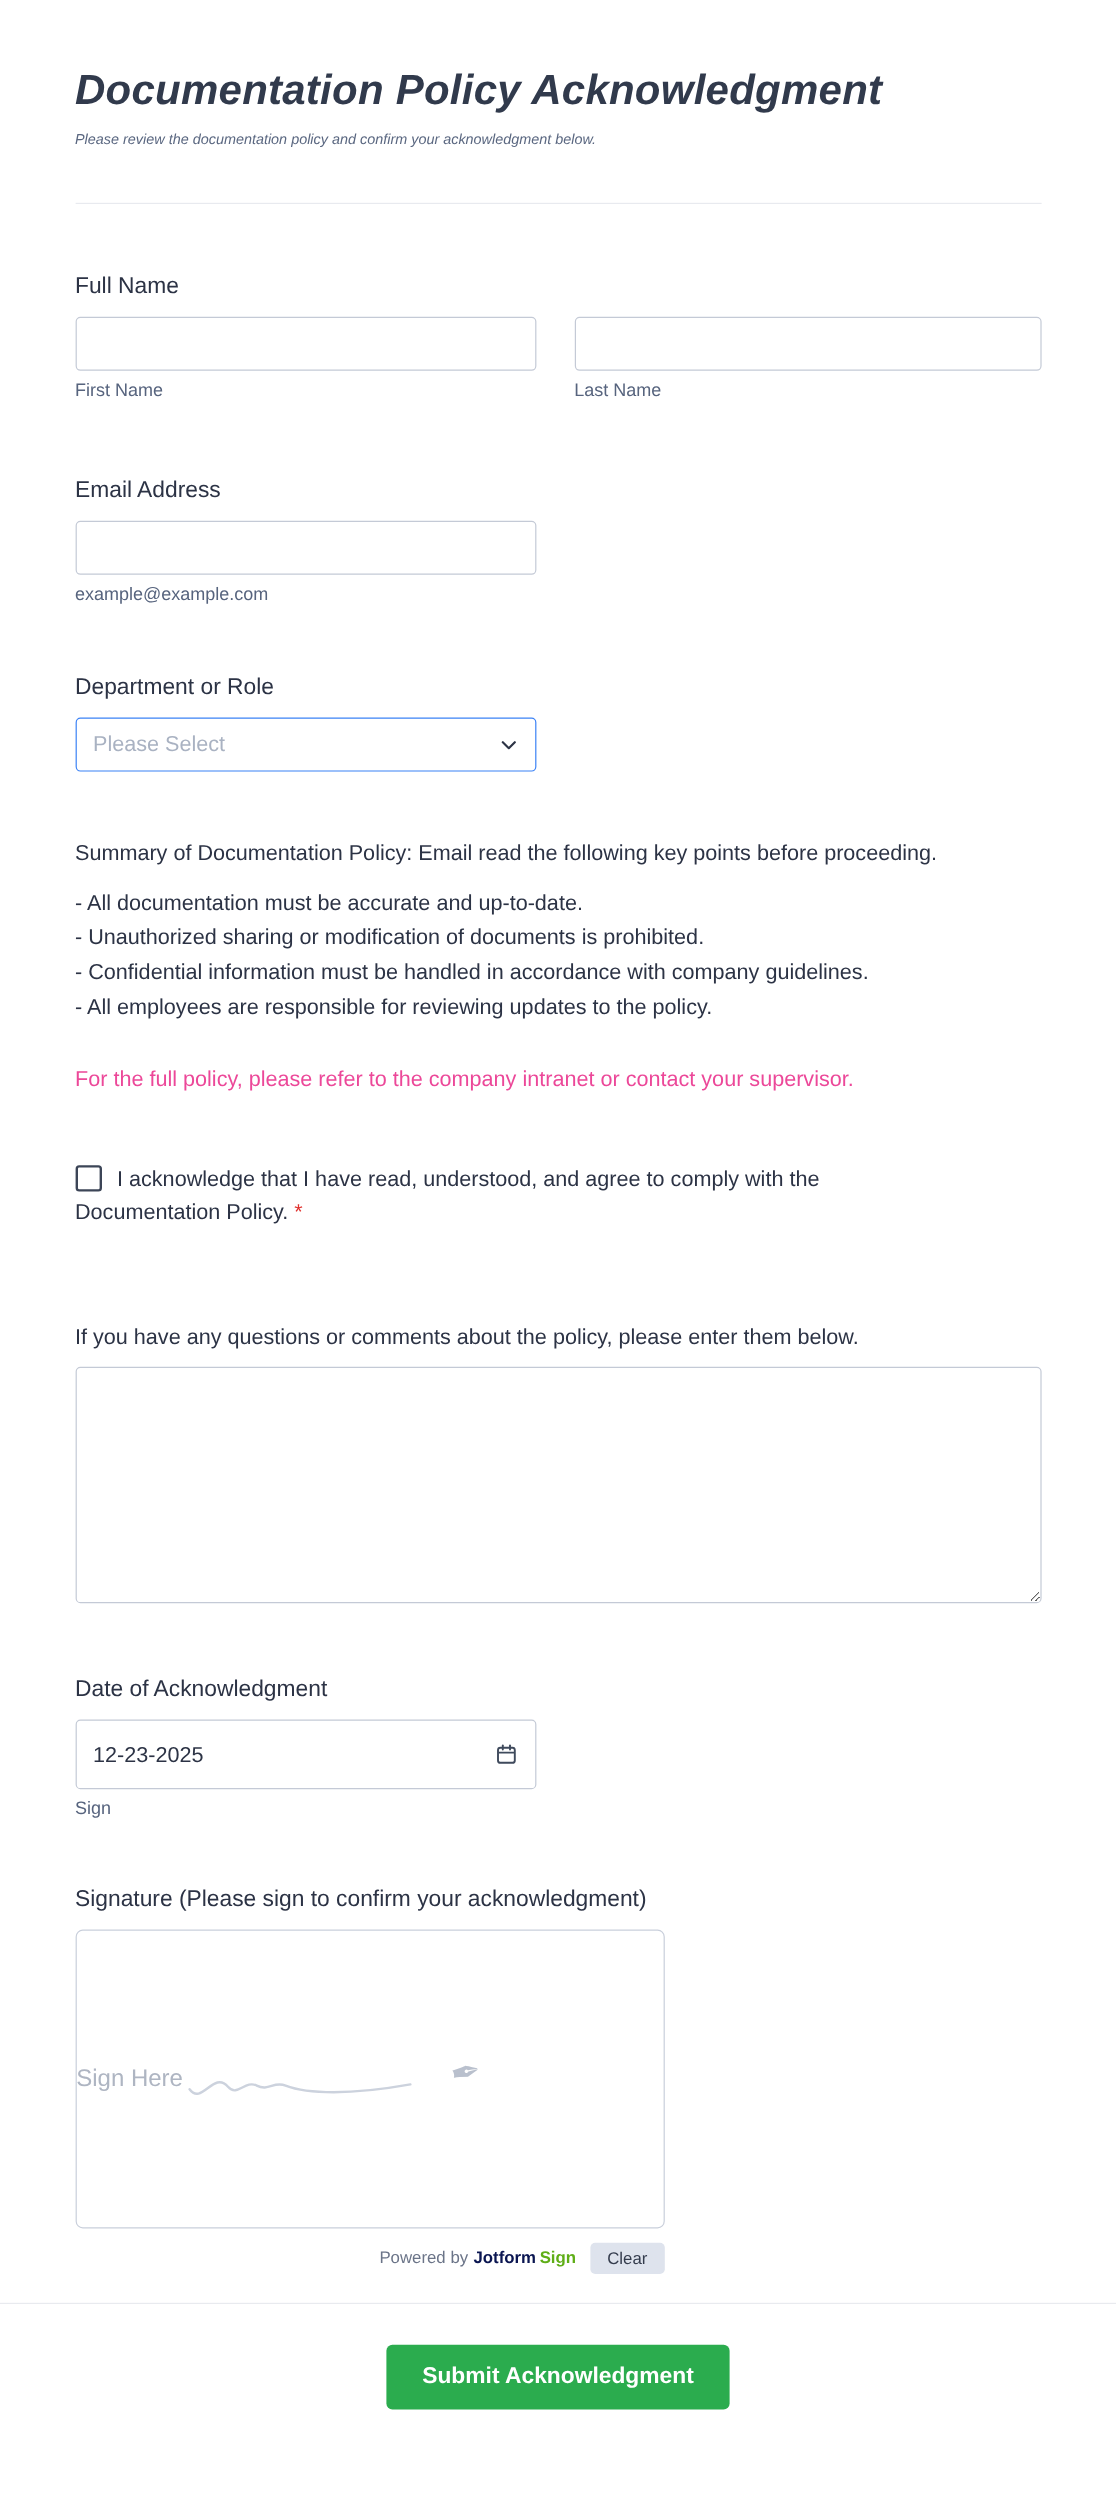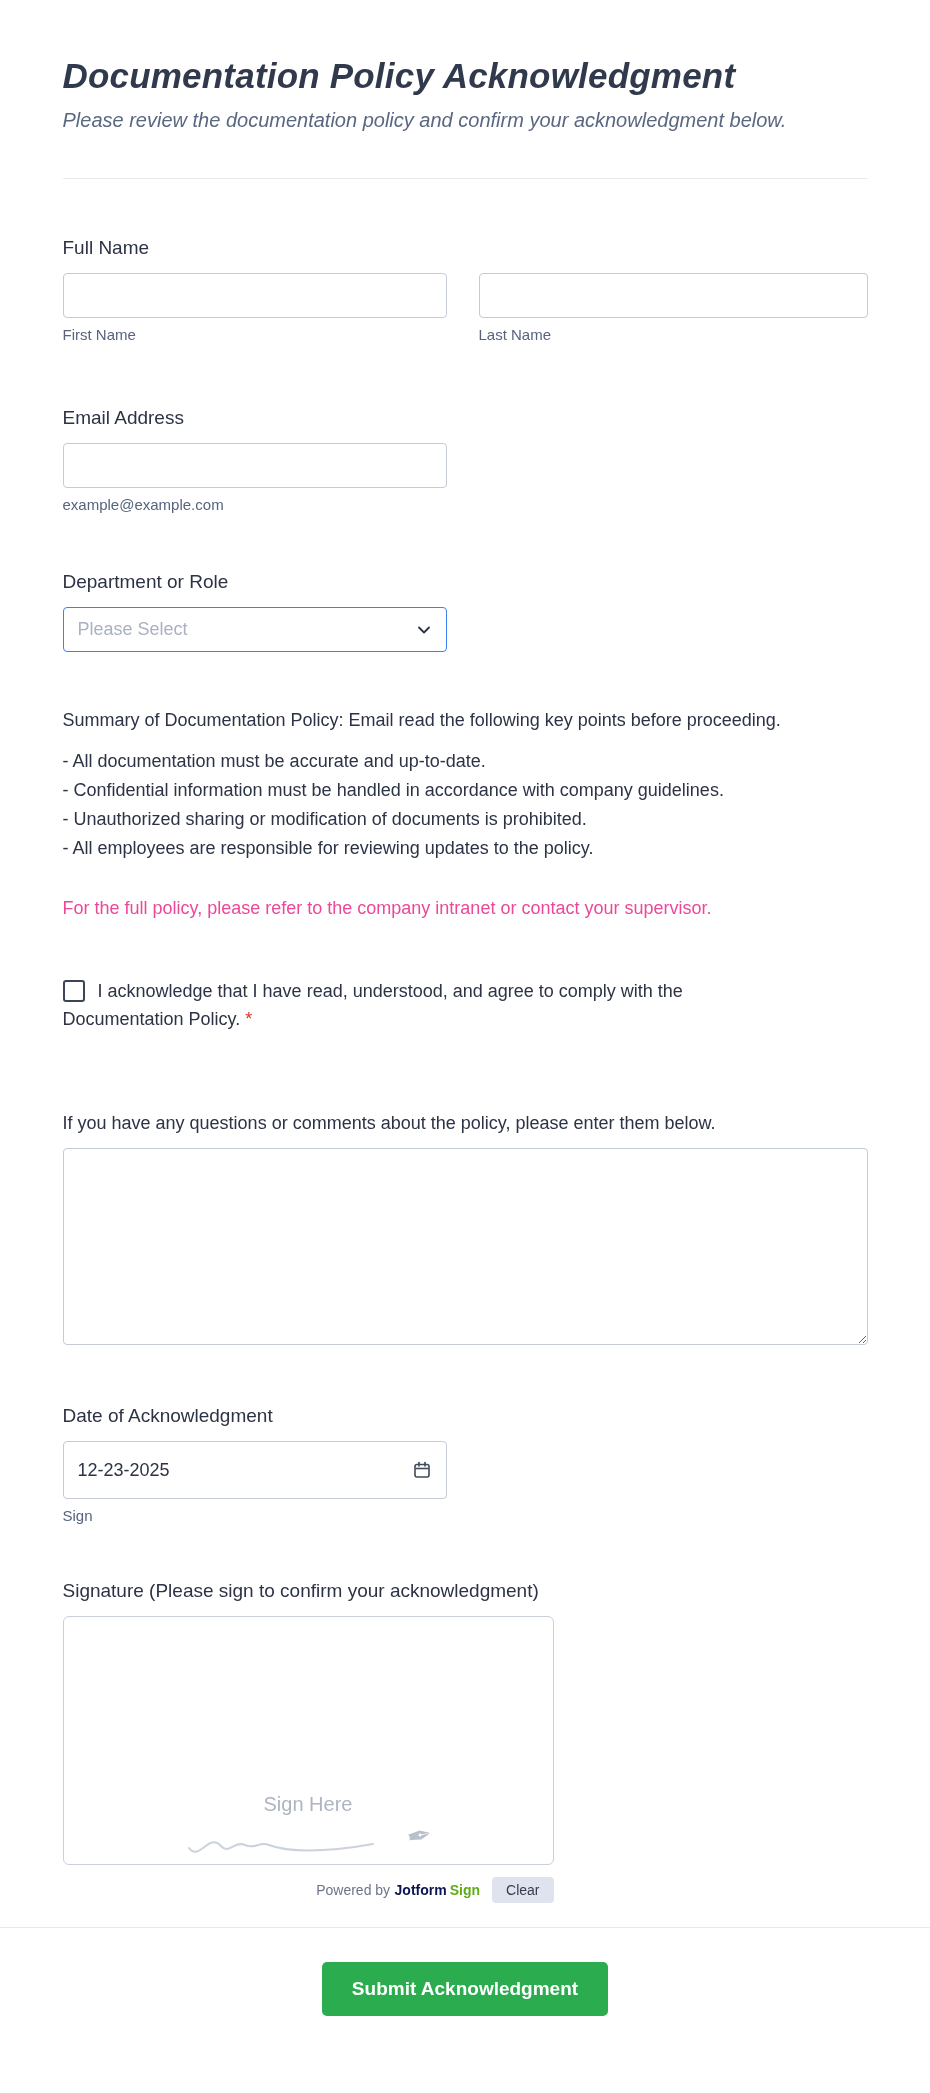--- a/index.html
+++ b/index.html
@@ -9,21 +9,21 @@
     min-height: 2093px;
     margin: 0 auto;
     font-family: "Liberation Sans", "DejaVu Sans", sans-serif;
     color: #2c3345;
   }
   .content { width: 805px; margin: 0 auto; }
 
   
   .form-header { padding-top: 56px; padding-bottom: 46px; border-bottom: 1px solid #e8eaef; font-style: italic; }
   .form-title { font-size: 35px; font-weight: 700; color: #313a4c; letter-spacing: 0.2px; }
-  .form-subtitle { margin-top: 13px; font-size: 20px; color: #5a6780; }
+  .form-subtitle { margin-top: 13px; font-size: 12px; color: #5a6780; }
 
   
   .q-label { font-size: 19px; font-weight: 500; color: #2c3345; }
   .sub-label { font-size: 15px; color: #57647e; margin-top: 8px; }
   .text-input {
     height: 45px; width: 100%;
     border: 1px solid #c4cad6; border-radius: 4px;
     padding: 0 13px; font-size: 18px; color: #2c3345;
     font-family: "Liberation Sans", "DejaVu Sans", sans-serif;
     outline: none; background: #fff;
@@ -78,21 +78,21 @@
   .date-input {
     border: none; outline: none; flex: 1; font-size: 18px; color: #2c3345;
     font-family: "Liberation Sans", "DejaVu Sans", sans-serif; min-width: 0;
   }
   .cal-btn { background: none; border: none; cursor: pointer; display: flex; align-items: center; padding: 0; }
 
   
   .sig-box {
     margin-top: 14px; width: 491px; height: 249px;
     border: 1px solid #c9cfdb; border-radius: 6px; background: #fff;
-    display: flex; flex-direction: column; align-items: center; justify-content: flex-end;
+    display: flex; align-items: center; justify-content: flex-start;
     cursor: crosshair; position: relative;
   }
   .sign-here { font-size: 20px; color: #aeb5c2; }
   .squiggle-row { display: flex; align-items: center; margin-top: 2px; }
   .pen-glyph { font-size: 30px; color: #b9c0cd; display: inline-block; transform: rotate(-12deg) translateY(-6px); }
   .sig-footer {
     width: 491px; margin-top: 12px;
     display: flex; justify-content: flex-end; align-items: center; gap: 12px;
   }
   .powered-by { font-size: 14px; color: #6b7488; }
@@ -154,22 +154,22 @@
           <polyline points="3,5.5 8,10.5 13,5.5" stroke="#2c3345" stroke-width="1.8" fill="none" stroke-linecap="round" stroke-linejoin="round"></polyline>
         </svg>
       </span>
     </div>
   </section>
 
   <section>
     <p class="policy-intro">Summary of Documentation Policy: Email read the following key points before proceeding.</p>
     <div class="policy-points">
       <div class="policy-point">- All documentation must be accurate and up-to-date.</div>
+      <div class="policy-point">- Unauthorized sharing or modification of documents is prohibited.</div>
       <div class="policy-point">- Confidential information must be handled in accordance with company guidelines.</div>
-      <div class="policy-point">- Unauthorized sharing or modification of documents is prohibited.</div>
       <div class="policy-point">- All employees are responsible for reviewing updates to the policy.</div>
     </div>
     <p class="policy-footer">For the full policy, please refer to the company intranet or contact your supervisor.</p>
   </section>
 
   <section class="ack-block">
     <span class="checkbox" role="checkbox" aria-checked="false"></span><span>I acknowledge that I have read, understood, and agree to comply with the Documentation Policy.</span><span class="req-star">*</span>
   </section>
 
   <section>

